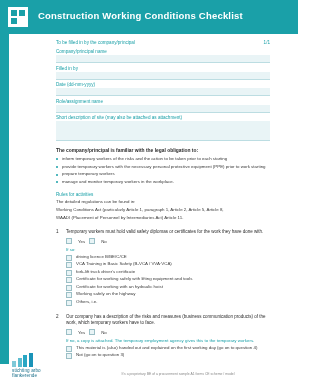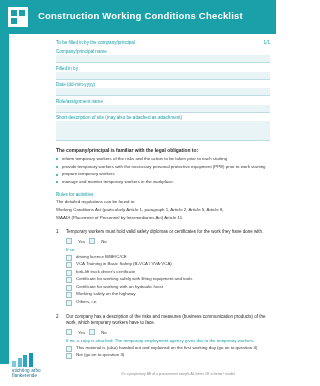--- a/index.html
+++ b/index.html
@@ -6,21 +6,21 @@
   body{
     width:298px;height:386px;background:#ffffff;
     font-family:"Liberation Sans", sans-serif;
     color:#2b2b2b;
     -webkit-font-smoothing:antialiased;
   }
   .page{position:relative;width:298px;height:386px;overflow:hidden;background:#fff;}
 
   
   .header{
-    position:absolute;left:0;top:0;width:276px;height:34px;
+    position:absolute;left:0;top:0;width:298px;height:34px;
     background:#1aa0a8;
   }
   .header-title{
     position:absolute;left:38px;top:10px;
     color:#ffffff;font-size:9.5px;font-weight:bold;letter-spacing:.2px;
   }
   .logo-mark{
     position:absolute;left:8px;top:7px;width:20px;height:20px;
     background:#ffffff;
   }

